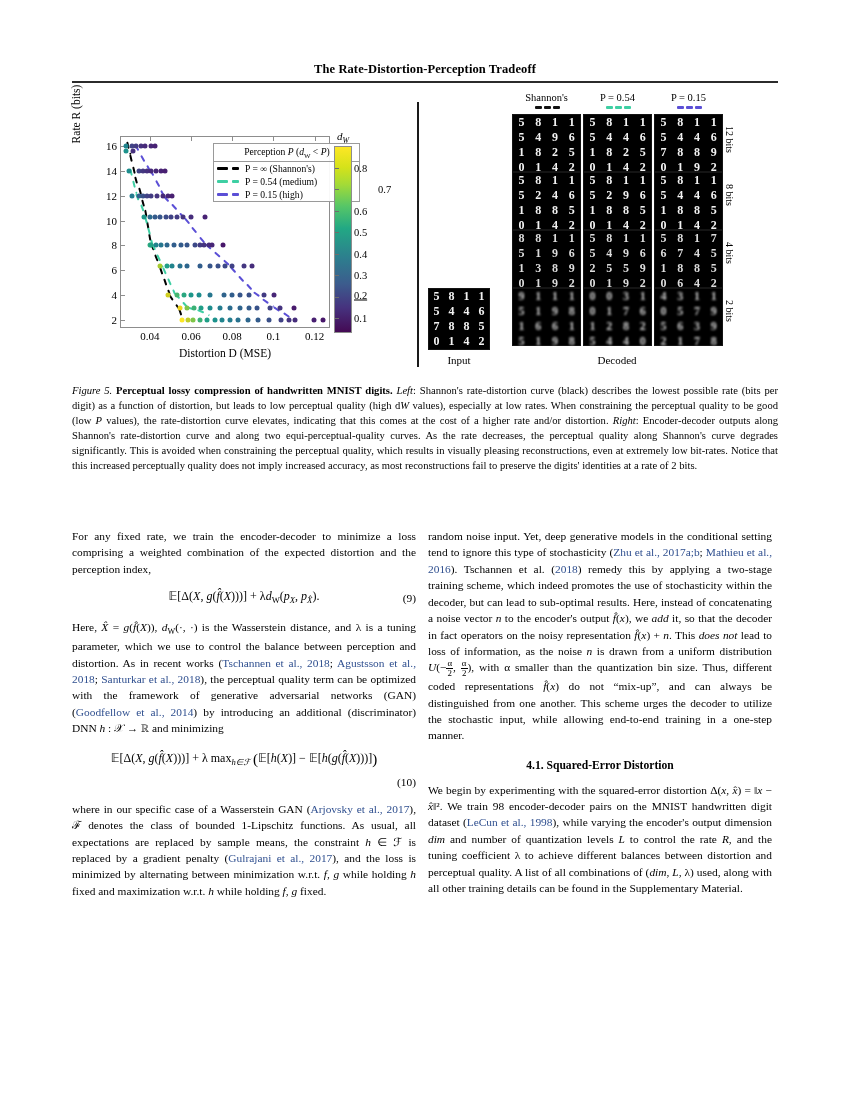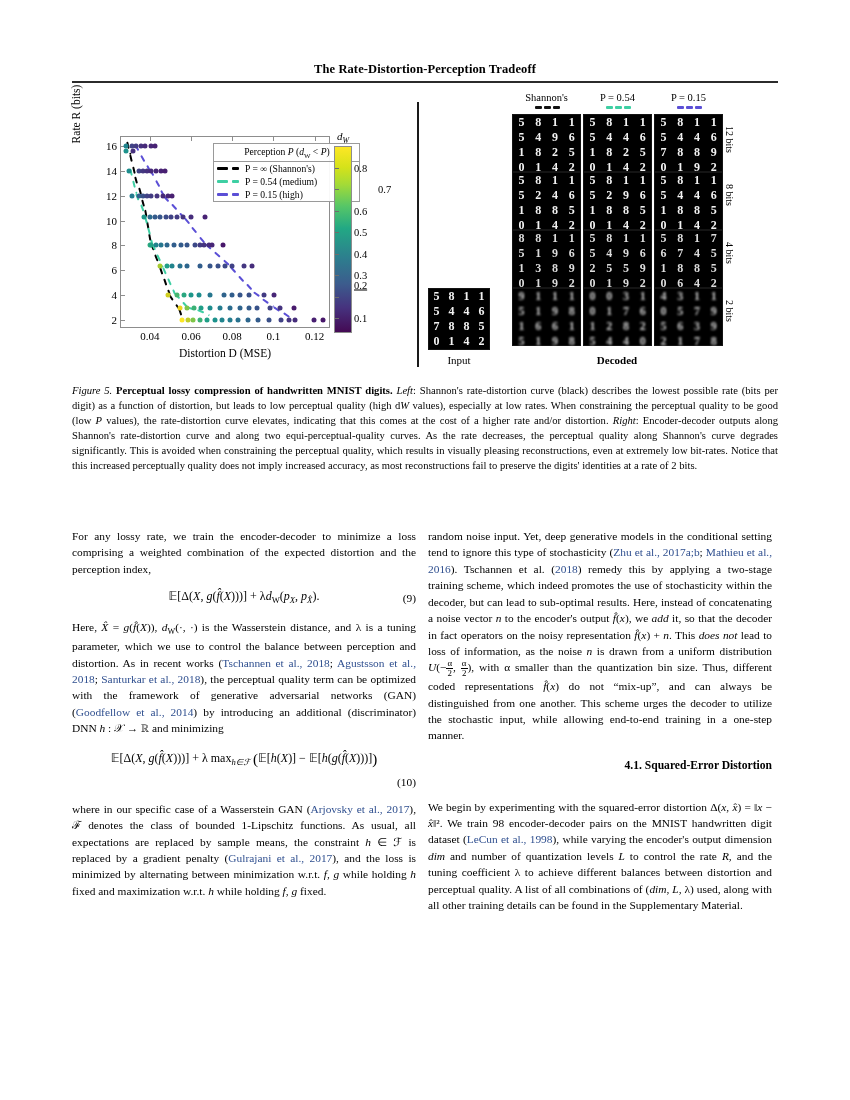--- a/index.html
+++ b/index.html
@@ -85,21 +85,21 @@
        text-align:justify;}
   .col.left{left:72px;}
   .col.right{left:428px;}
   .col p{margin:0 0 9px 0;}
   .cite{color:#2f4f8f;}
   .eq{display:block;text-align:center;margin:11px 0 12px 0;position:relative;
       font-size:12px;font-family:"Liberation Serif", serif;}
   .eq .num{position:absolute;right:0;top:50%;transform:translateY(-50%);font-size:11.4px;}
   .eq.block2{margin:12px 0 4px 0;}
   .eqnum-below{display:block;text-align:right;font-size:11.4px;margin:0 0 10px 0;}
-  h4.sec{font-size:11.6px;font-weight:bold;margin:14px 0 24px 0;text-align:right;}
+  h4.sec{font-size:11.6px;font-weight:bold;margin:14px 0 7px 0;text-align:center;}
   sub{font-size:.72em;}
   .frac{display:inline-block;vertical-align:middle;text-align:center;font-size:.78em;line-height:1;}
   .frac .n{display:block;border-bottom:1px solid #000;padding:0 1px;}
   .frac .d{display:block;padding:0 1px;}
 </style>
 </head>
 <body>
 
 <div class="page">
 
@@ -332,21 +332,21 @@
           <div class="pt" style="left: 167.794px; top: 183.273px; background: rgb(69, 52, 127);"></div>
           <div class="pt" style="left: 173.971px; top: 183.273px; background: rgb(70, 45, 123);"></div>
           <div class="pt" style="left: 192.5px; top: 183.273px; background: rgb(72, 31, 113);"></div>
           <div class="pt" style="left: 201.765px; top: 183.273px; background: rgb(71, 23, 106);"></div>
         </div>
       <div class="cbar-title"><i>d</i><sub>W</sub></div>
       <div class="cbar"></div>
       <div id="cbar-ticks">
           <div class="cbar-tick" style="top: 204.093px;">0.1</div>
           <div class="cbar-nub" style="top: 204.093px;"></div>
-          <div class="cbar-tick" style="top: 171px; text-decoration: underline;">0.2</div>
+          <div class="cbar-tick" style="top: 181px; text-decoration: underline;">0.2</div>
           <div class="cbar-nub" style="top: 182.581px;"></div>
           <div class="cbar-tick" style="top: 161.07px;">0.3</div>
           <div class="cbar-nub" style="top: 161.07px;"></div>
           <div class="cbar-tick" style="top: 139.558px;">0.4</div>
           <div class="cbar-nub" style="top: 139.558px;"></div>
           <div class="cbar-tick" style="top: 118.047px;">0.5</div>
           <div class="cbar-nub" style="top: 118.047px;"></div>
           <div class="cbar-tick" style="top: 96.5349px;">0.6</div>
           <div class="cbar-nub" style="top: 96.5349px;"></div>
           <div class="cbar-tick" style="top: 75.0233px; margin-left: 24px;">0.7</div>
@@ -607,32 +607,32 @@
           <span>7</span>
           <span>8</span>
           <span>8</span>
           <span>5</span>
           <span>0</span>
           <span>1</span>
           <span>4</span>
           <span>2</span>
         </div>
       <div class="botlab" style="left:0px;top:262px;width:70px;">Input</div>
-      <div class="botlab" style="left:88px;top:262px;width:210px;font-weight:bold;">Decoded</div>
+      <div class="botlab" style="left:88px;top:262px;width:210px;">Decoded</div>
     </div>
   </div>
 
   <div class="caption">
     <i>Figure 5.</i>
     <b>Perceptual lossy compression of handwritten MNIST digits.</b>
     <i>Left</i><span>: Shannon's rate-distortion curve (black) describes the lowest possible rate (bits per digit) as a function of distortion, but leads to low perceptual quality (high d</span><i>W</i><span> values), especially at low rates. When constraining the perceptual quality to be good (low </span><i>P</i><span> values), the rate-distortion curve elevates, indicating that this comes at the cost of a higher rate and/or distortion. </span><i>Right</i><span>: Encoder-decoder outputs along Shannon's rate-distortion curve and along two equi-perceptual-quality curves. As the rate decreases, the perceptual quality along Shannon's curve degrades significantly. This is avoided when constraining the perceptual quality, which results in visually pleasing reconstructions, even at extremely low bit-rates. Notice that this increased perceptually quality does not imply increased accuracy, as most reconstructions fail to preserve the digits' identities at a rate of 2 bits.</span>
   </div>
 
   <div class="col left">
-    <p>For any lossy rate, we train the encoder-decoder to minimize a loss comprising a weighted combination of the expected distortion and the perception index,</p>
+    <p>For any fixed rate, we train the encoder-decoder to minimize a loss comprising a weighted combination of the expected distortion and the perception index,</p>
 
     <div class="eq">
       <span>
         𝔼[Δ(<i>X</i>, <i>g</i>(<i>f̂</i>(<i>X</i>)))] + λ<i>d</i><sub>W</sub>(<i>p<sub>X</sub></i>, <i>p<sub>X̂</sub></i>).
       </span>
       <span class="num">(9)</span>
     </div>
 
     <p><span>Here, </span><i>X̂</i> = <i>g</i>(<i>f̂</i>(<i>X</i>)), <i>d</i><sub>W</sub>(·, ·) is the Wasserstein distance, and λ is a tuning parameter, which we use to control the balance between perception and distortion. As in recent works (<span class="cite">Tschannen et al., 2018</span>; <span class="cite">Agustsson et al., 2018</span>; <span class="cite">Santurkar et al., 2018</span>), the perceptual quality term can be optimized with the framework of generative adversarial networks (GAN) (<span class="cite">Goodfellow et al., 2014</span>) by introducing an additional (discriminator) DNN <i>h</i> : 𝒳 → ℝ and minimizing</p>
 

